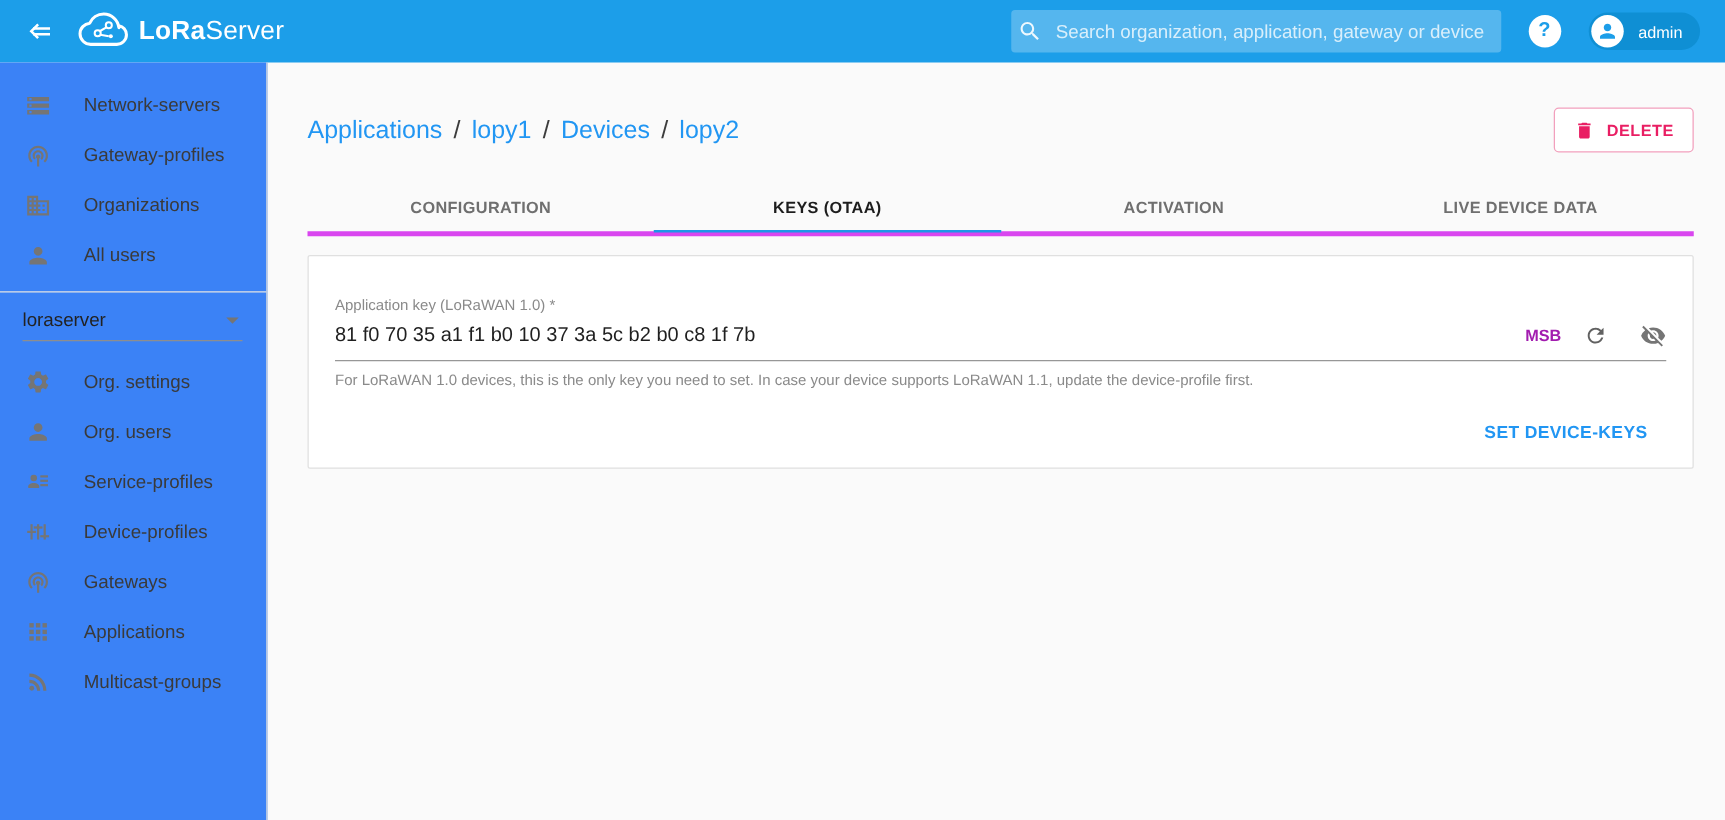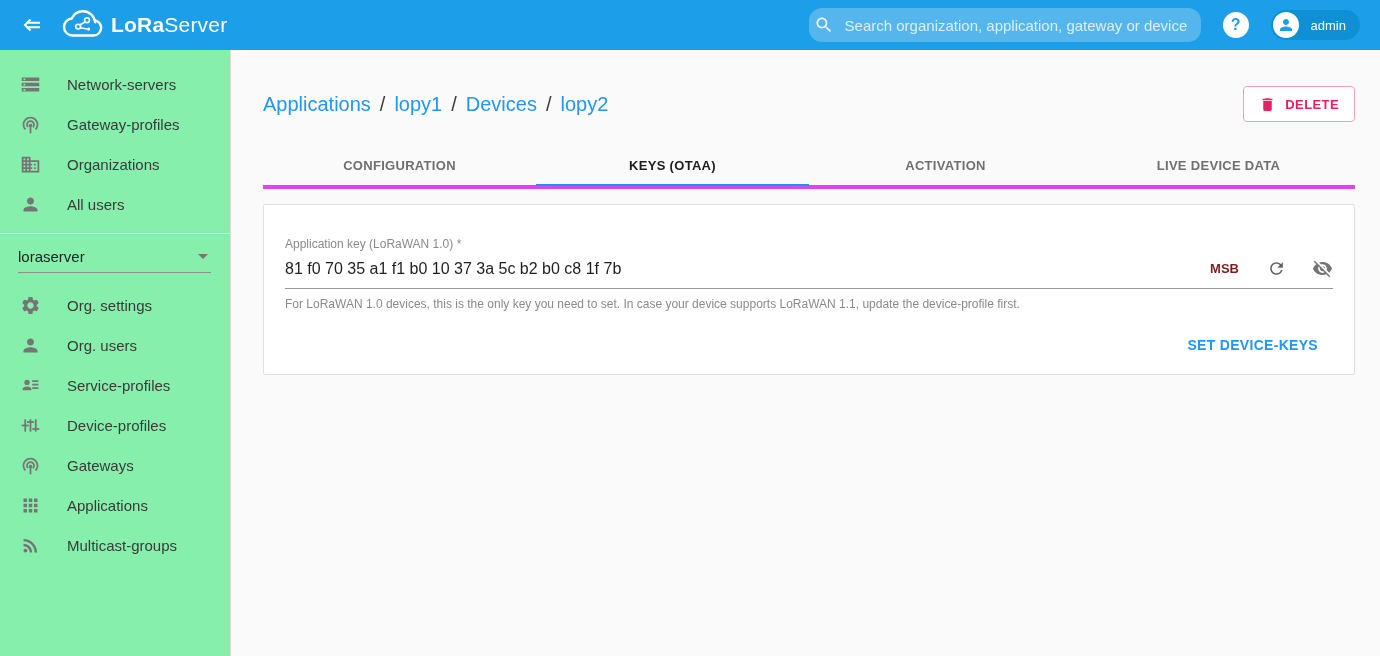--- a/index.html
+++ b/index.html
@@ -13,21 +13,21 @@
   .topbar {
     height:50px; background:#1c9ee9; display:flex; align-items:center;
     padding:0 20px 0 12px;
   }
   .menu-btn { width:40px; height:40px; display:flex; align-items:center; justify-content:center; cursor:pointer; }
   .brand { display:flex; align-items:center; gap:7px; margin-left:10px; cursor:pointer; }
   .brand-text { color:#fff; font-size:21px; letter-spacing:.2px; }
   .brand-text b { font-weight:700; }
   .top-right { margin-left:auto; display:flex; align-items:center; gap:22px; }
   .search {
-    width:392px; height:34px; background:rgba(255,255,255,.25); border-radius:13px;
+    width:392px; height:34px; background:rgba(255,255,255,.25); border-radius:3px;
     display:flex; align-items:center; padding:0 5px; gap:9px;
   }
   .search svg { flex:none; }
   .search input {
     flex:1; background:transparent; border:none; outline:none;
     color:#fff; font-size:15px; font-family:"Liberation Sans", sans-serif;
   }
   .search input::placeholder { color:rgba(255,255,255,.78); }
   .help-btn {
     width:26px; height:26px; border-radius:50%; background:#fff; color:#1c9ee9;
@@ -38,21 +38,21 @@
     padding:0 14px 0 2px; gap:12px; cursor:pointer;
   }
   .user-chip .avatar {
     width:26px; height:26px; border-radius:50%; background:#fff;
     display:flex; align-items:center; justify-content:center;
   }
   .user-chip .uname { color:#fff; font-size:13px; }
   
   .shell { display:flex; height:606px; }
   .sidebar {
-    width:231px; flex:none; background:#86efac; border-right:1px solid #dcdcdc; padding-top:14px;
+    width:214px; flex:none; background:#3b82f6; border-right:1px solid #dcdcdc; padding-top:14px;
   }
   .nav-item { height:40px; display:flex; align-items:center; padding-left:19px; cursor:pointer; }
   .nav-icon { width:22px; height:22px; color:#757575; margin-right:26px; display:flex; align-items:center; justify-content:center; }
   .nav-icon svg { width:21px; height:21px; fill:currentColor; }
   .nav-label { font-size:15px; color:#3a3a3a; }
   .sb-divider { border-top:1px solid #e4e4e4; margin:9px 0 0; }
   .org-select {
     margin:14px 19px 12px 18px; padding-bottom:7px; border-bottom:1px solid #8e8e8e;
     display:flex; justify-content:space-between; align-items:center; cursor:pointer;
   }
@@ -86,21 +86,21 @@
   }
   .field-label { font-size:12px; color:#8a8a8a; }
   .value-row {
     display:flex; align-items:center; border-bottom:1px solid #979797;
     padding-bottom:9px; margin-top:7px;
   }
   .key-input {
     flex:1; border:none; outline:none; background:transparent; padding:0;
     font-size:16px; color:#1f1f1f; font-family:"Liberation Sans", sans-serif;
   }
-  .msb { font-size:13px; font-weight:700; color:#7f1d1d; margin:0 28px 0 12px; cursor:pointer; }
+  .msb { font-size:13px; font-weight:700; color:#a21caf; margin:0 18px 0 12px; cursor:pointer; }
   .icon-btn { border:none; background:none; padding:0; margin:0 0 0 0; cursor:pointer; display:flex; align-items:center; }
   .icon-btn.refresh { margin-right:26px; }
   .icon-btn svg { fill:#616161; }
   .icon-btn.eye svg { fill:#757575; }
   .helper { font-size:12px; color:#8a8a8a; margin-top:8px; }
   .card-actions { position:absolute; right:20px; bottom:13px; }
   .submit-btn {
     border:none; background:none; color:#2196f3; font-size:14px; font-weight:700;
     letter-spacing:.3px; cursor:pointer; font-family:"Liberation Sans", sans-serif; padding:8px 16px;
   }

